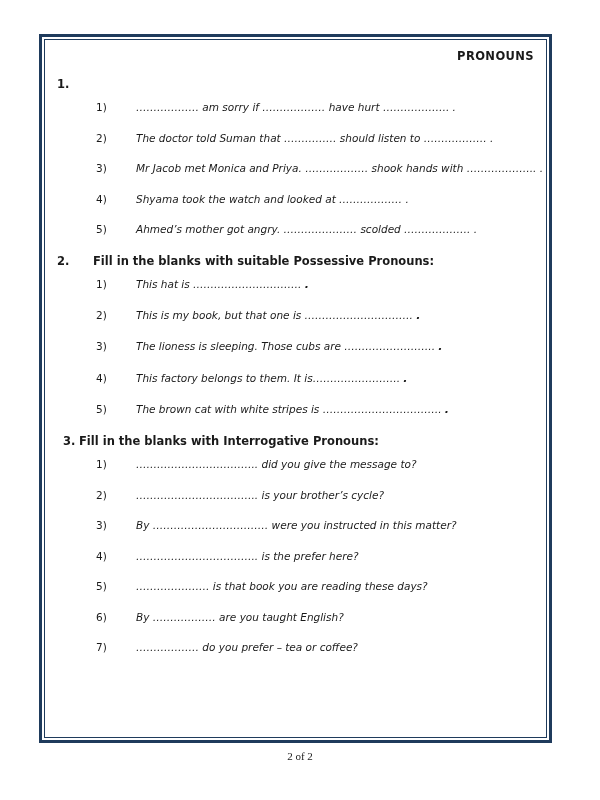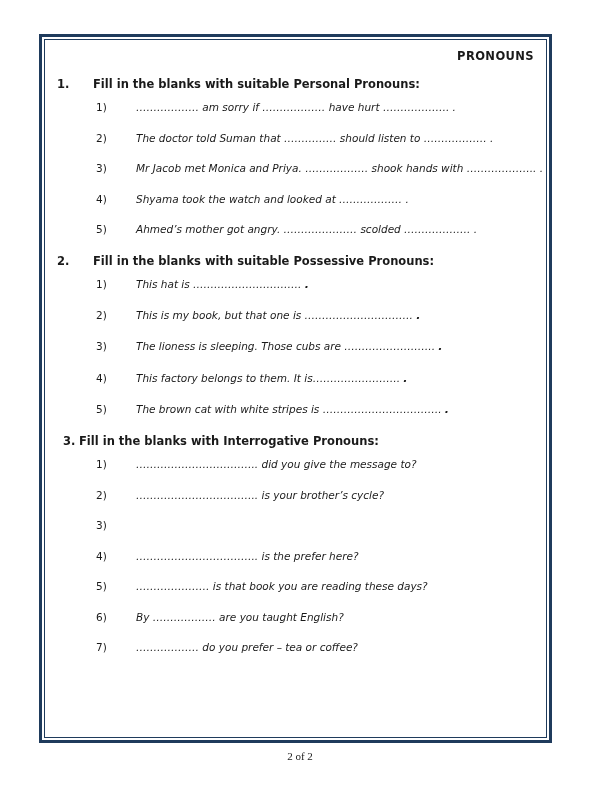--- a/index.html
+++ b/index.html
@@ -124,21 +124,20 @@
 
 <div class="page-frame">
   <div class="page-frame-inner">
     <div class="sheet">
 
       <div class="doc-title">PRONOUNS</div>
 
       <div class="section sec1">
         <div class="section-heading">
           <span class="sec-num">1.</span>
-          <span>Fill in the blanks with suitable Personal Pronouns:</span>
         </div>
 
         <div class="q-row">
           <span class="q-num">1)</span>
           <span class="q-text">……………… am sorry if ……………… have hurt ………………. .</span>
         </div>
         <div class="q-row">
           <span class="q-num">2)</span>
           <span class="q-text">The doctor told Suman that …………… should listen to ……………… .</span>
         </div>
@@ -193,20 +192,21 @@
         <div class="q-row">
           <span class="q-num">1)</span>
           <span class="q-text">…………………………….. did you give the message to?</span>
         </div>
         <div class="q-row">
           <span class="q-num">2)</span>
           <span class="q-text">…………………………….. is your brother’s cycle?</span>
         </div>
         <div class="q-row">
           <span class="q-num">3)</span>
+          <span class="q-text">By …………………………… were you instructed in this matter?</span>
         </div>
         <div class="q-row">
           <span class="q-num">4)</span>
           <span class="q-text">…………………………….. is the prefer here?</span>
         </div>
         <div class="q-row">
           <span class="q-num">5)</span>
           <span class="q-text">………………… is that book you are reading these days?</span>
         </div>
         <div class="q-row">

